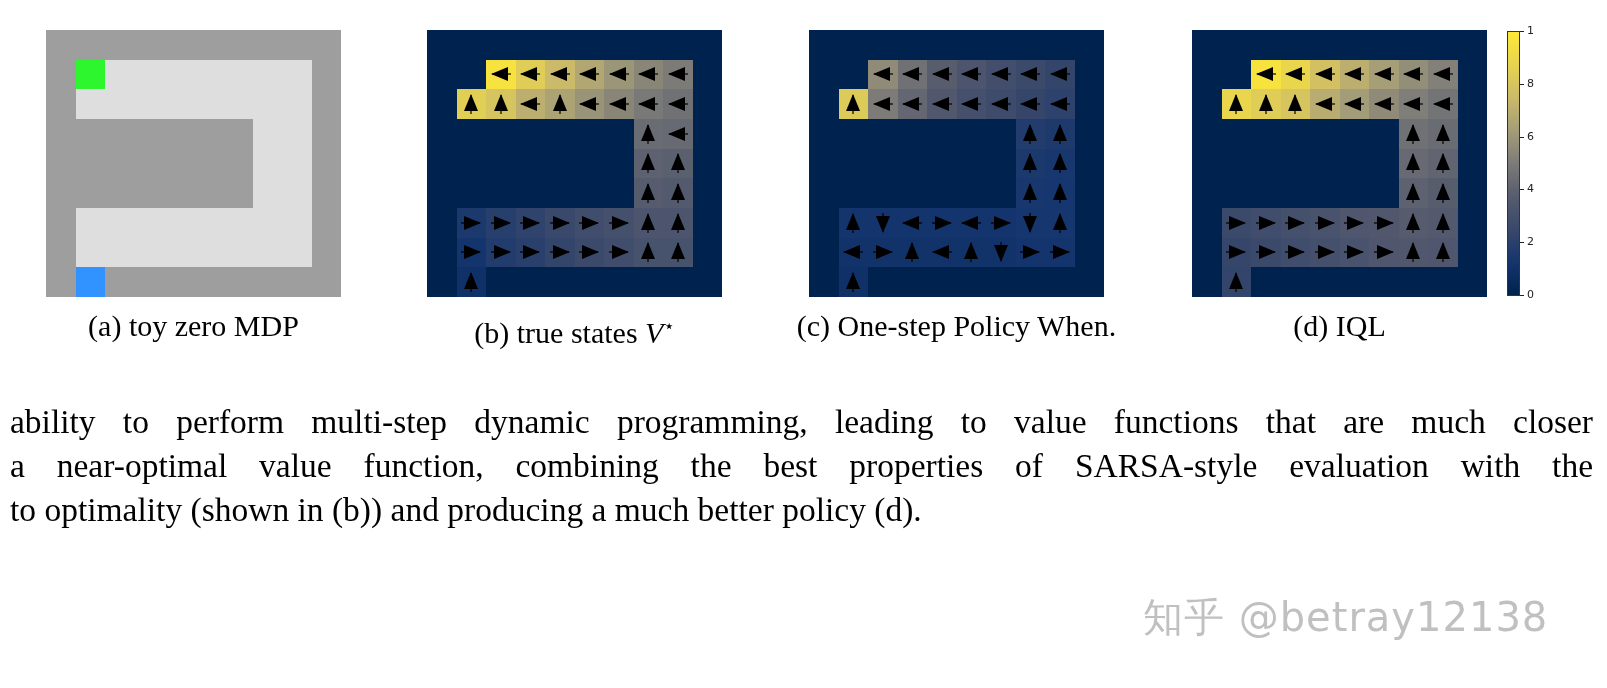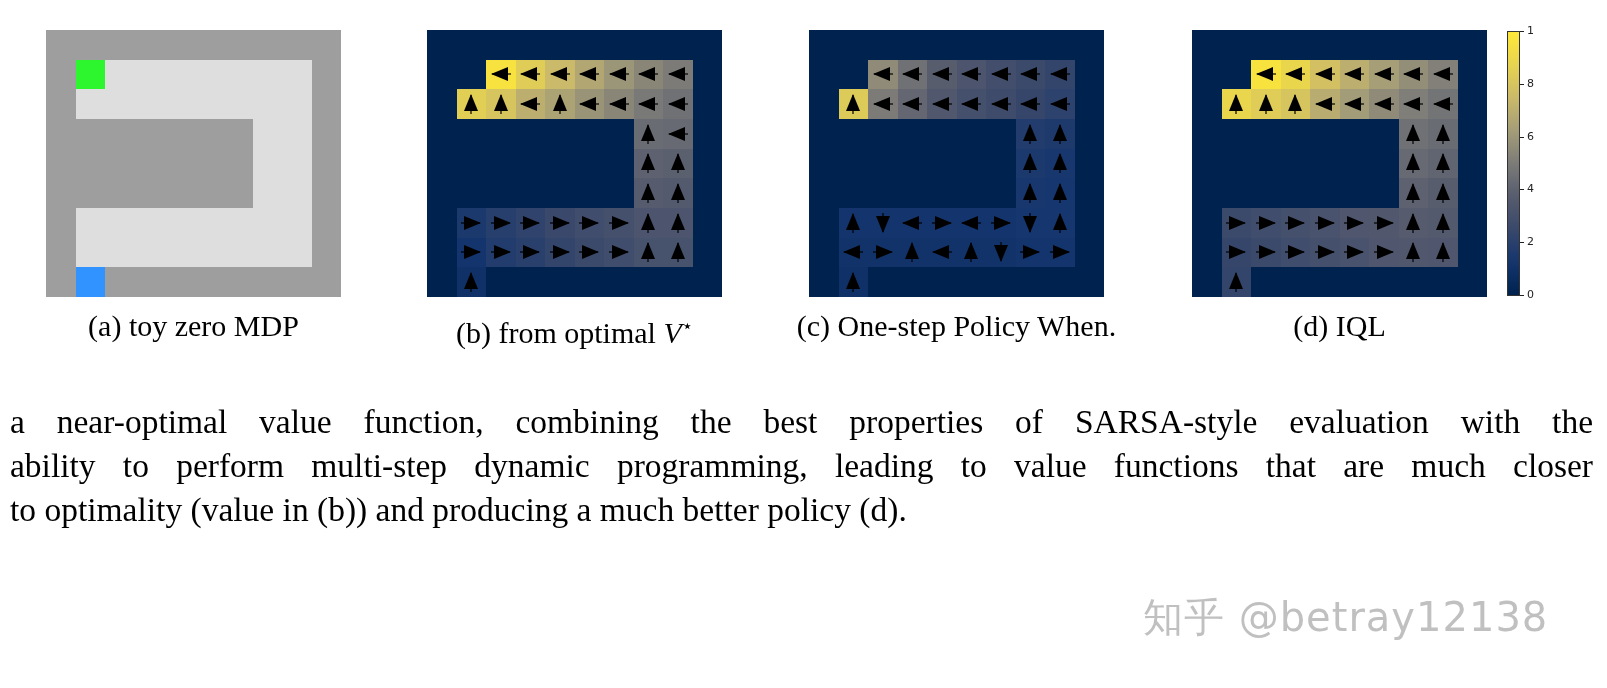--- a/index.html
+++ b/index.html
@@ -1441,24 +1441,24 @@
     <div class="cb-tick" style="top: 189.4px;"></div>
     <div class="cb-label" style="top: 183.4px;">4</div>
     <div class="cb-tick" style="top: 242.2px;"></div>
     <div class="cb-label" style="top: 236.2px;">2</div>
     <div class="cb-tick" style="top: 295px;"></div>
     <div class="cb-label" style="top: 289px;">0</div>
   </div>
 
 <div class="subcap" style="left:46px;width:295px;">(a) toy zero MDP</div>
 <div class="subcap" style="left:407px;width:335px;">
-  <span>(b) from optimal </span><i>V</i><sup style="font-size:18px;">⋆</sup>
+  <span>(b) true states </span><i>V</i><sup style="font-size:18px;">⋆</sup>
 </div>
 <div class="subcap" style="left:760px;width:393px;">(c) One-step Policy When.</div>
 <div class="subcap" style="left:1192px;width:295px;">(d) IQL</div>
 
 <div class="caption">
+  <span class="line">ability to perform multi-step dynamic programming, leading to value functions that are much closer</span>
   <span class="line">a near-optimal value function, combining the best properties of SARSA-style evaluation with the</span>
-  <span class="line">ability to perform multi-step dynamic programming, leading to value functions that are much closer</span>
-  <span class="line last">to optimality (value in (b)) and producing a much better policy (d).</span>
+  <span class="line last">to optimality (shown in (b)) and producing a much better policy (d).</span>
 </div>
 
 <div class="watermark">知乎 @betray12138</div>
 
 </body></html>

